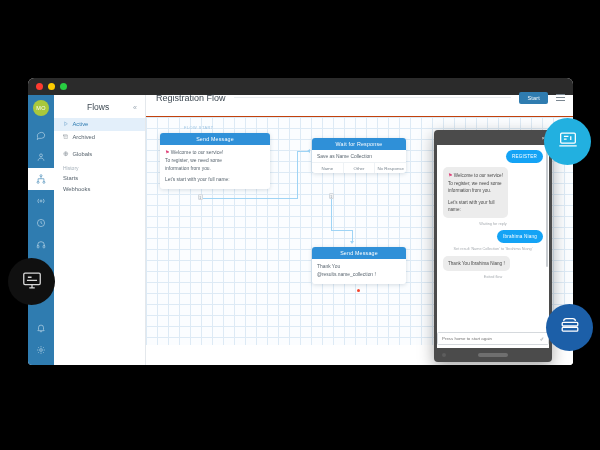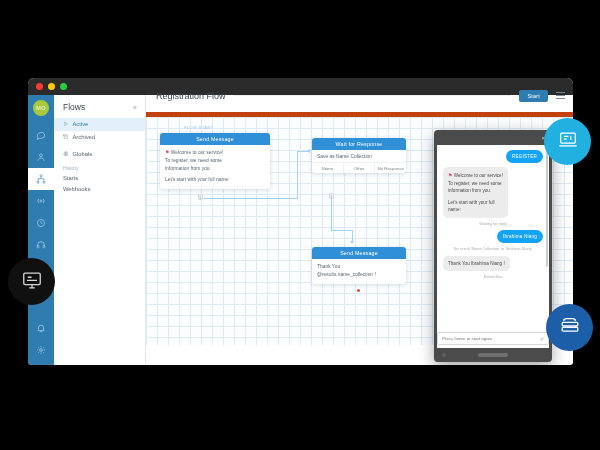--- a/index.html
+++ b/index.html
@@ -54,38 +54,38 @@
 
   
   #flows-panel {
     width: 92px; flex: 0 0 92px; background: #fff;
     border-right: 1px solid #e4e8ec; padding: 7px 0 0 0;
   }
   #flows-head {
     display: flex; align-items: center; justify-content: space-between;
     padding: 0 8px 6px 9px;
   }
-  #flows-title { font-size: 8.5px; color: #3d4852; }
+  #flows-title { font-size: 8.5px; color: #3d4852; margin-left: 24px; }
   #flows-collapse { font-size: 7px; color: #9aa7b2; cursor: pointer; }
   .flow-item {
     display: flex; align-items: center; gap: 4px;
     padding: 3px 8px 3px 9px; font-size: 5.8px; color: #56626c; cursor: pointer;
   }
   .flow-item.selected { background: #e3effa; color: #2f7cb0; }
   .flow-item svg { width: 5.5px; height: 5.5px; stroke: currentColor; fill: none; stroke-width: 1.3; }
   .flow-gap { height: 5px; }
   .flow-section {
     font-size: 5px; color: #a5b0ba; padding: 4px 8px 2px 9px; text-transform: none;
   }
   .flow-sub { font-size: 5.8px; color: #56626c; padding: 2.5px 8px 2.5px 9px; cursor: pointer; }
 
   
   #main { flex: 1; display: flex; flex-direction: column; position: relative; min-width: 0; }
   #main-head {
-    height: 22px; background: #fff; border-bottom: 5px solid #c2410c;
+    height: 22px; background: #fff; border-bottom: 1px solid #c2410c;
     display: flex; align-items: center; padding: 0 8px 16px 10px; gap: 8px;
   }
   #page-title { font-size: 9px; color: #3d4852; white-space: nowrap; }
   #title-rule { flex: 1; height: 1px; background: #e9edf0; }
   #start-button {
     background: #2f7cb0; color: #fff; font-size: 5.5px;
     padding: 3px 8px; border-radius: 2px; cursor: pointer; letter-spacing: .2px;
   }
   #hamburger { display: flex; flex-direction: column; gap: 1.6px; cursor: pointer; }
   #hamburger i { display: block; width: 9px; height: 1.1px; background: #7b8791; }

